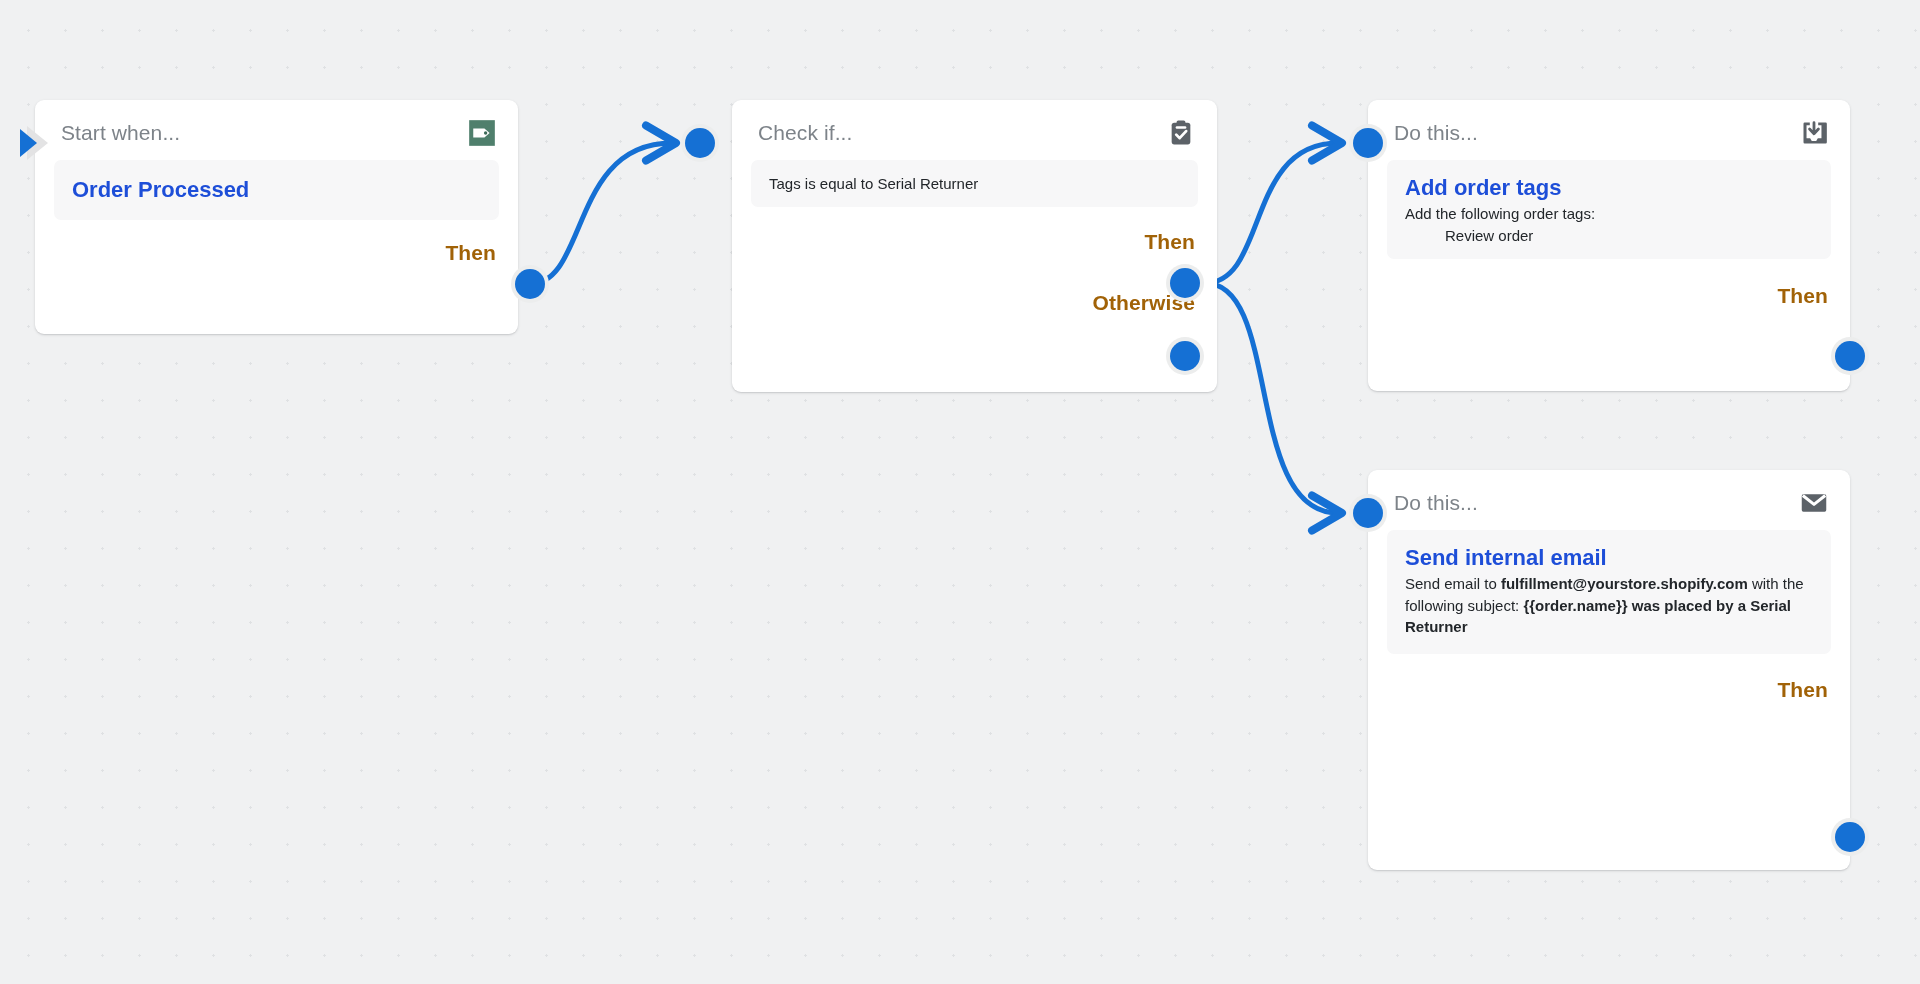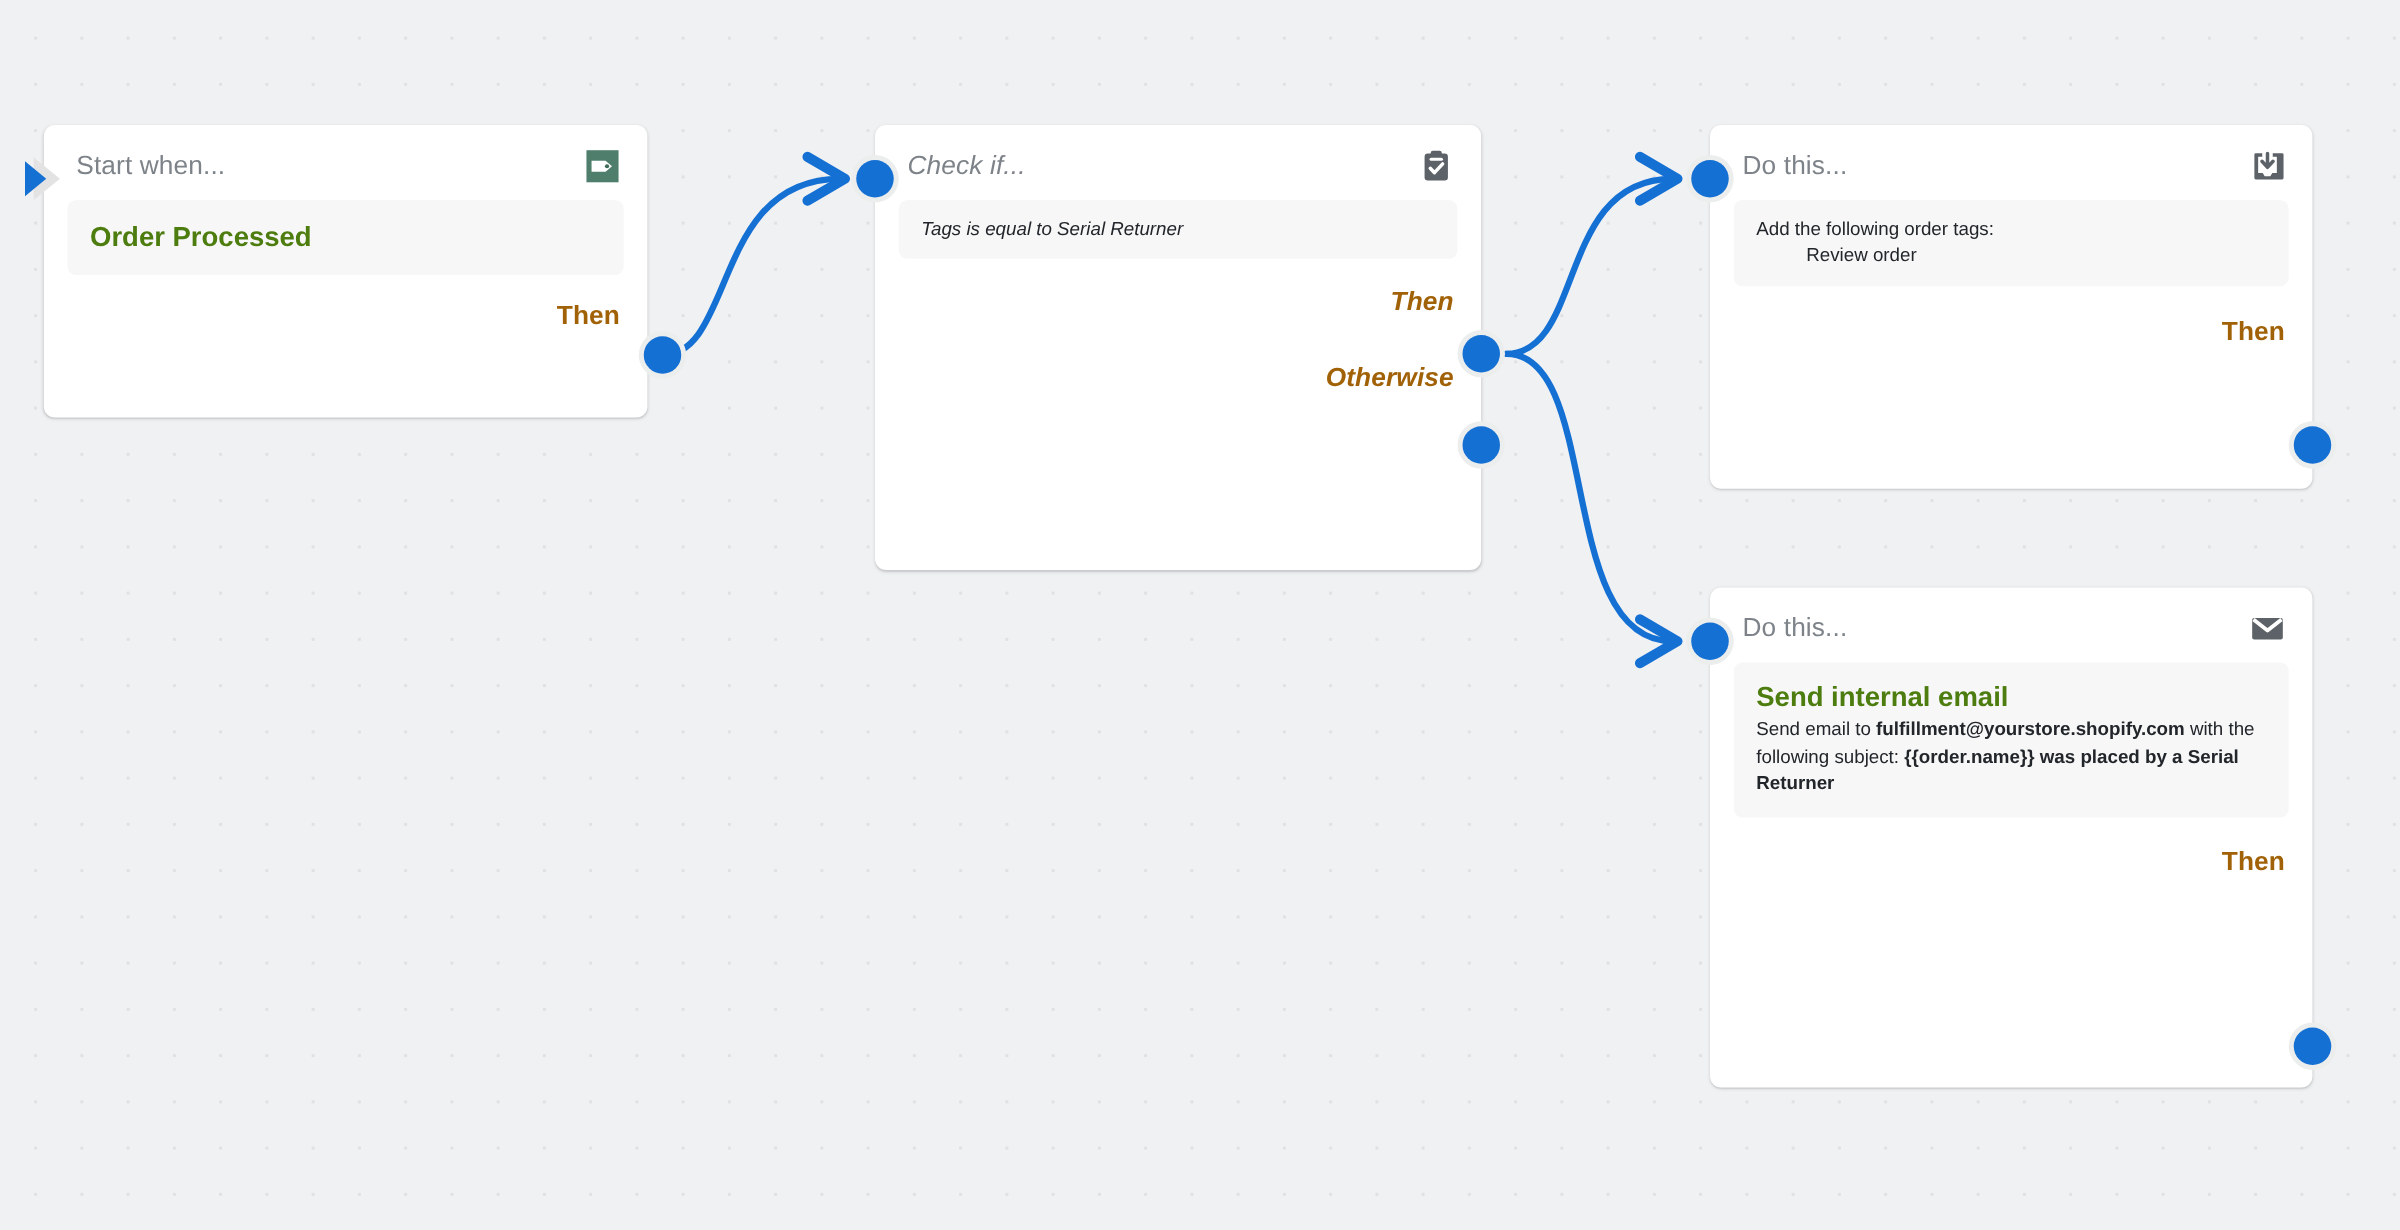--- a/index.html
+++ b/index.html
@@ -69,21 +69,21 @@
     margin: 0 19px;
     background: #f7f7f8;
     border-radius: 7px;
     padding: 13px 18px;
     box-sizing: border-box;
   }
 
   .panel-title {
     font-size: 22px;
     font-weight: bold;
-    color: #4d7c0f;
+    color: #1d4ed8;
     line-height: 1.38;
   }
 
   .panel-line {
     font-size: 15px;
     color: #22262a;
     line-height: 1.43;
   }
   .panel-line b { font-weight: bold; }
 
@@ -171,21 +171,21 @@
       <span class="port-label">Then</span>
     </div>
   </div>
 
   <svg class="start-marker" style="left:15px; top:122px;" viewBox="0 0 42 42">
     <path d="M12 4 L33 21 L12 38 Z" fill="#e3e3e4"></path>
     <path d="M5 7 L22 21 L5 35 Z" fill="#1570d4"></path>
   </svg>
   <div class="node" style="left:511px; top:265px;"></div>
 
-  <div class="card" style="left:700px; top:100px; width:485px; height:356px;font-style:italic;">
+  <div class="card" style="left:732px; top:100px; width:485px; height:292px;">
     <div class="card-head">
       <span class="card-head-title">Check if...</span>
       <svg class="card-icon" viewBox="0 0 24 24">
         <rect x="4" y="3.2" width="16" height="18.6" rx="2.2" fill="#5c6268"></rect>
         <rect x="8.2" y="1.3" width="7.6" height="3.4" rx="1.5" fill="#5c6268"></rect>
         <rect x="7.4" y="6.2" width="9.2" height="2.1" rx="1.05" fill="#ffffff"></rect>
         <path d="M7.9 13.4 L10.8 16.4 L16.4 10.4" fill="none" stroke="#ffffff" stroke-width="2.4" stroke-linecap="round" stroke-linejoin="round"></path>
       </svg>
     </div>
     <div class="panel">
@@ -205,20 +205,21 @@
   <div class="card" style="left:1368px; top:100px; width:482px; height:291px;">
     <div class="card-head">
       <span class="card-head-title">Do this...</span>
       <svg class="card-icon" viewBox="0 0 24 24">
         <path d="M4 3 h4.4 v2.4 H5.6 v11.2 h3.1 l1.4 2.2 h3.8 l1.4 -2.2 h3.1 V5.4 h-2.8 V3 H22
                  a1 1 0 0 1 1 1 v16 a1 1 0 0 1 -1 1 H4 a1 1 0 0 1 -1 -1 V4 a1 1 0 0 1 1 -1 Z" fill="#5c6268"></path>
         <path d="M12 3.2 v8.1 M8.2 8.6 L12 12.7 L15.8 8.6" fill="none" stroke="#5c6268" stroke-width="2.4" stroke-linecap="round" stroke-linejoin="round"></path>
       </svg>
     </div>
     <div class="panel">
+      <div class="panel-title">Add order tags</div>
       <div class="panel-line">Add the following order tags:</div>
       <div class="panel-line" style="font-weight:normal;margin-left:40px;">Review order</div>
     </div>
     <div class="port-row" style="height:74px;">
       <span class="port-label">Then</span>
     </div>
   </div>
   <div class="node" style="left:1349px; top:124px;"></div>
   <div class="node" style="left:1831px; top:337px;"></div>
 

